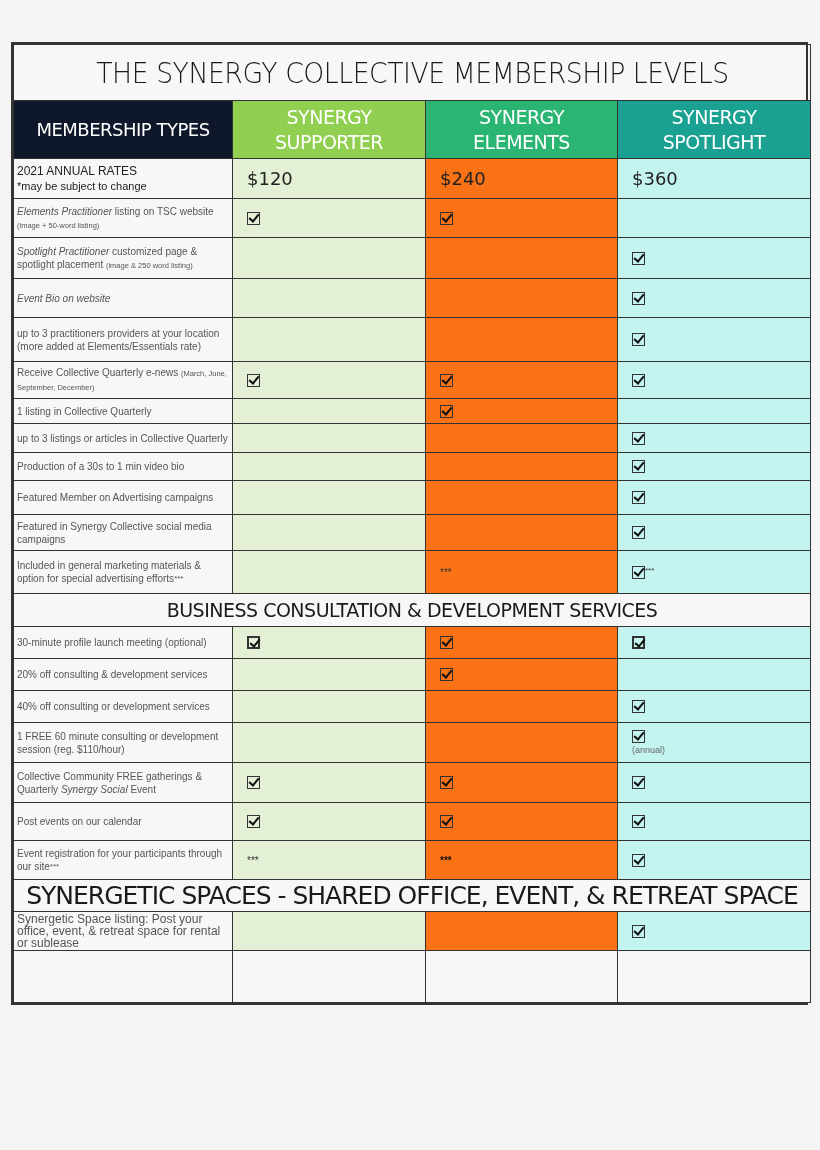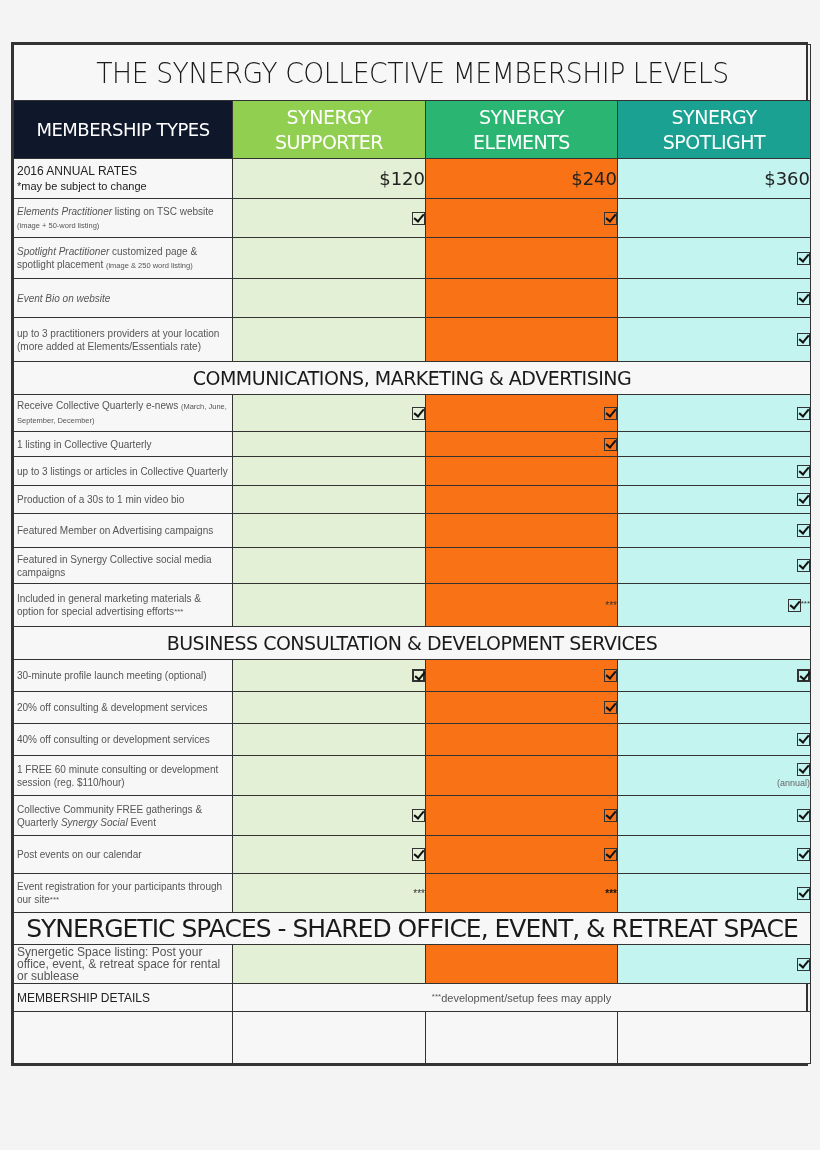--- a/index.html
+++ b/index.html
@@ -22,21 +22,21 @@
   .hdr .h1 { background: #91cf50; }
   .hdr .h2 { background: #2bb573; }
   .hdr .h3 { background: #1aa192; }
   .rates td { height: 40px; }
   .label { font-size: 10px; line-height: 13px; padding: 1px 3px; color: #555; background: #f7f7f7; }
   .label i { font-style: italic; }
   .label small { font-size: 7.5px; }
   .rates .label { color: #222; font-size: 12px; line-height: 15px; }
   .rates .label small { font-size: 11px; }
   .v1 { background: #e3f0d5; } .v2 { background: #f97316; } .v3 { background: #c4f4f0; }
-  .val { text-align: right; font-size: 10px; color: #333; }
+  .val { text-align: left; font-size: 10px; color: #333; padding-left: 14px; }
   .price { font-size: 18px; color: #222; font-family: "DejaVu Sans", sans-serif; }
   .section td {
     text-align: center; font-size: 19px; font-family: "DejaVu Sans", sans-serif; letter-spacing: -0.5px;
     color: #1a1a1a; background: #f7f7f7; height: 33px;
   }
   .section.big td { font-size: 25px; height: 32px; letter-spacing: -1px; }
   .chk {
     display: inline-block; width: 13px; height: 13px; border: 1.5px solid #333;
     position: relative; vertical-align: middle; background: transparent;
   }
@@ -73,21 +73,21 @@
   </tr>
 
   <tr class="hdr">
     <td class="h0">MEMBERSHIP TYPES</td>
     <td class="h1"><span>SYNERGY</span><br><span>SUPPORTER</span></td>
     <td class="h2"><span>SYNERGY</span><br><span>ELEMENTS</span></td>
     <td class="h3"><span>SYNERGY</span><br><span>SPOTLIGHT</span></td>
   </tr>
 
   <tr class="rates">
-    <td class="label"><span>2016 ANNUAL RATES</span><br><small>*may be subject to change</small></td>
+    <td class="label"><span>2021 ANNUAL RATES</span><br><small>*may be subject to change</small></td>
     <td class="val v1 price">$120</td>
     <td class="val v2 price">$240</td>
     <td class="val v3 price">$360</td>
   </tr>
 
   <tr style="height:39px">
     <td class="label"><i>Elements Practitioner</i><span> listing on TSC website</span><br><small>(image + 50-word listing)</small></td>
     <td class="val v1"><span class="chk"></span></td>
     <td class="val v2"><span class="chk"></span></td>
     <td class="val v3"></td>
@@ -104,23 +104,20 @@
     <td class="val v2"></td>
     <td class="val v3"><span class="chk"></span></td>
   </tr>
   <tr style="height:44px">
     <td class="label">up to 3 practitioners providers at your location (more added at Elements/Essentials rate)</td>
     <td class="val v1"></td>
     <td class="val v2"></td>
     <td class="val v3"><span class="chk"></span></td>
   </tr>
 
-  <tr class="section">
-          <td colspan="4">COMMUNICATIONS, MARKETING &amp; ADVERTISING</td>
-        </tr>
   <tr style="height:37px">
     <td class="label"><span>Receive Collective Quarterly e-news </span><small>(March, June, September, December)</small></td>
     <td class="val v1"><span class="chk"></span></td>
     <td class="val v2"><span class="chk"></span></td>
     <td class="val v3"><span class="chk"></span></td>
   </tr>
   <tr style="height:25px">
     <td class="label">1 listing in Collective Quarterly</td>
     <td class="val v1"></td>
     <td class="val v2"><span class="chk"></span></td>
@@ -207,24 +204,20 @@
   <tr class="section big">
           <td colspan="4">SYNERGETIC SPACES - SHARED OFFICE, EVENT, &amp; RETREAT SPACE</td>
         </tr>
   <tr style="height:34px">
     <td class="label" style="font-size:12px; line-height:12px;">Synergetic Space listing: Post your office, event, &amp; retreat space for rental or sublease</td>
     <td class="val v1"></td>
     <td class="val v2"></td>
     <td class="val v3"><span class="chk"></span></td>
   </tr>
 
-  <tr class="details">
-    <td class="dlabel">MEMBERSHIP DETAILS</td>
-    <td colspan="3" class="note"><span class="sup">***</span><span>development/setup fees may apply</span></td>
-  </tr>
 
   <tr class="empty">
     <td></td>
     <td></td>
     <td class="thin"></td>
     <td class="thin"></td>
   </tr>
 </tbody>
     </table>
 </div>

